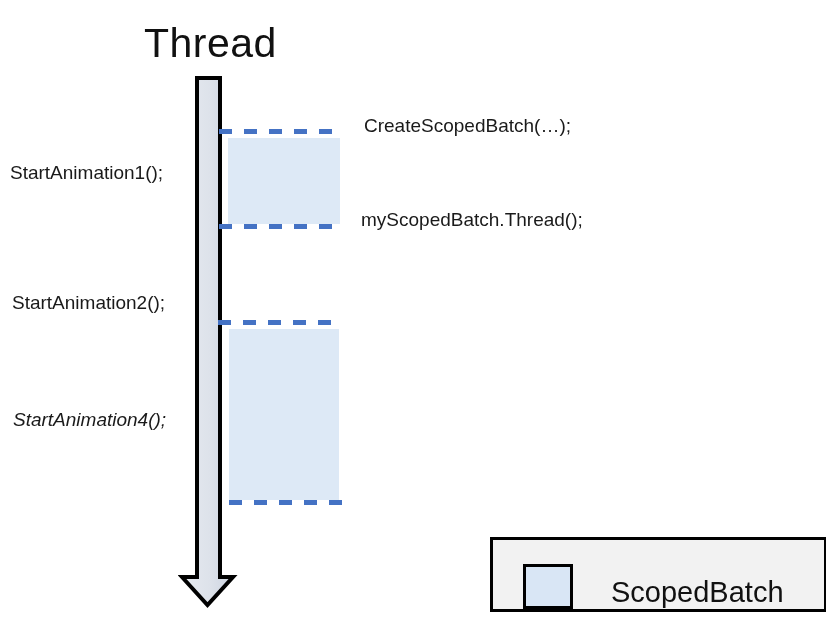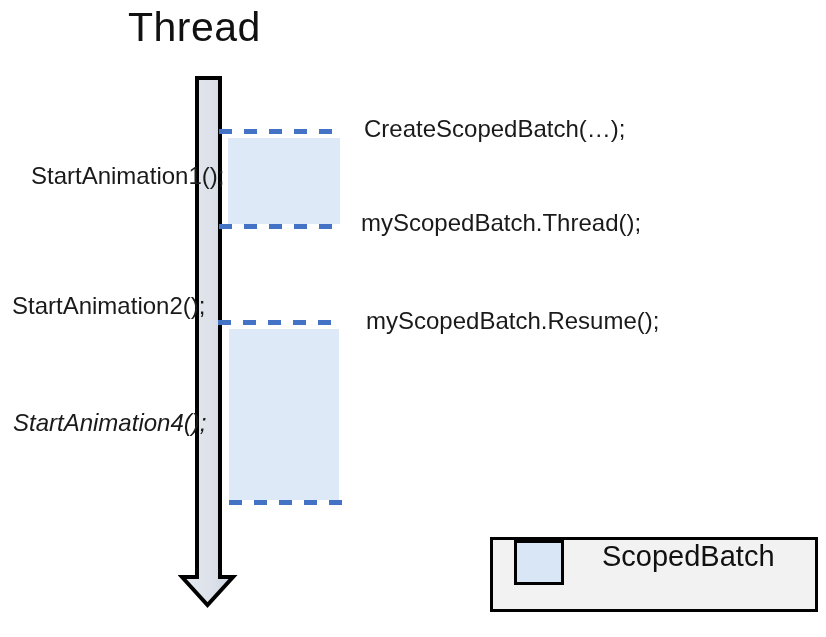--- a/index.html
+++ b/index.html
@@ -13,21 +13,21 @@
     width: 826px;
     height: 637px;
     background: #ffffff;
     overflow: hidden;
     color: #111111;
   }
   .title {
     position: absolute;
     left: 128px;
     top: 4px;
-    margin: 0;
+    margin: 16px;
     font-size: 41px;
     font-weight: 400;
     letter-spacing: 0.5px;
     color: #111111;
   }
   .arrow-svg {
     position: absolute;
     left: 178px;
     top: 74px;
     width: 62px;
@@ -45,43 +45,43 @@
     background: repeating-linear-gradient(90deg,
       #4472c4 0px, #4472c4 13px,
       transparent 13px, transparent 25px);
   }
   .dash1 { left: 219px; top: 129px; width: 119px; }
   .dash2 { left: 219px; top: 224px; width: 119px; }
   .dash3 { left: 218px; top: 320px; width: 120px; }
   .dash4 { left: 229px; top: 500px; width: 119px; }
   .call {
     position: absolute;
-    font-size: 24px;
+    font-size: 19px;
     white-space: nowrap;
     color: #1a1a1a;
   }
-  .call-l1 { left: 10px;  top: 162px; margin-left: 21px; }
+  .call-l1 { left: 10px;  top: 162px; }
   .call-l2 { left: 12px;  top: 264px; margin-top: 28px; }
   .call-l3 { left: 12px;  top: 350px; }
   .call-l4 { left: 13px;  top: 409px; font-style: italic; }
   .call-r1 { left: 364px; top: 115px; }
   .call-r2 { left: 361px; top: 209px; }
   .call-r3 { left: 366px; top: 307px; }
   .call-r4 { left: 358px; top: 489px; }
   .legend {
     position: absolute;
     left: 490px;
     top: 537px;
     width: 301px;
     height: 69px;
     background: #f2f2f2;
     border: 3px solid #000000;
     display: flex;
-    align-items: flex-start;
-    padding-left: 21px;
+    align-items: flex-end;
+    padding-left: 30px;
   }
   .legend-swatch {
     width: 44px;
     height: 39px;
     background: #d9e6f5;
     border: 3px solid #000000;
     flex: 0 0 auto;
   }
   .legend-label {
     font-size: 29px;
@@ -115,20 +115,19 @@
   <div class="dash-row dash2"></div>
   <div class="dash-row dash3"></div>
   <div class="dash-row dash4"></div>
 
   <div class="call call-l1">StartAnimation1();</div>
   <div class="call call-l2">StartAnimation2();</div>
   <div class="call call-l4">StartAnimation4();</div>
 
   <div class="call call-r1">CreateScopedBatch(…);</div>
   <div class="call call-r2">myScopedBatch.Thread();</div>
-  <div class="call call-r3">myScopedBatch.Resume();</div>
 
   <div class="legend">
     <span class="legend-swatch"></span>
     <span class="legend-label">ScopedBatch</span>
   </div>
 
 </div>
 
 </body></html>

